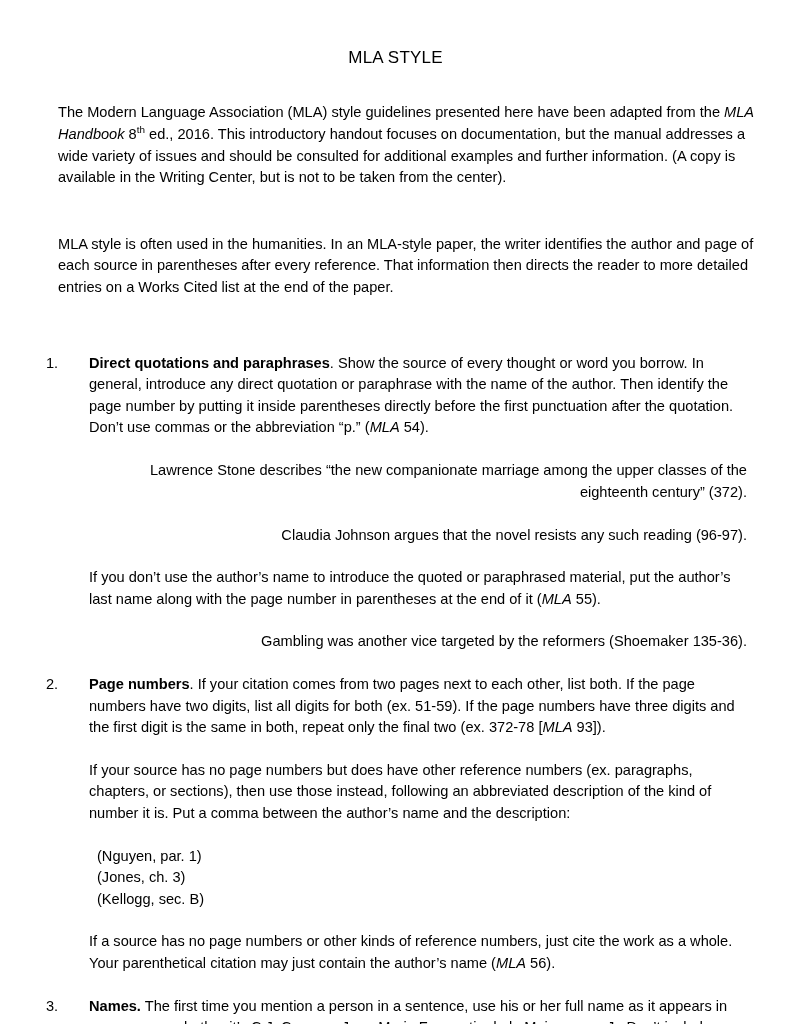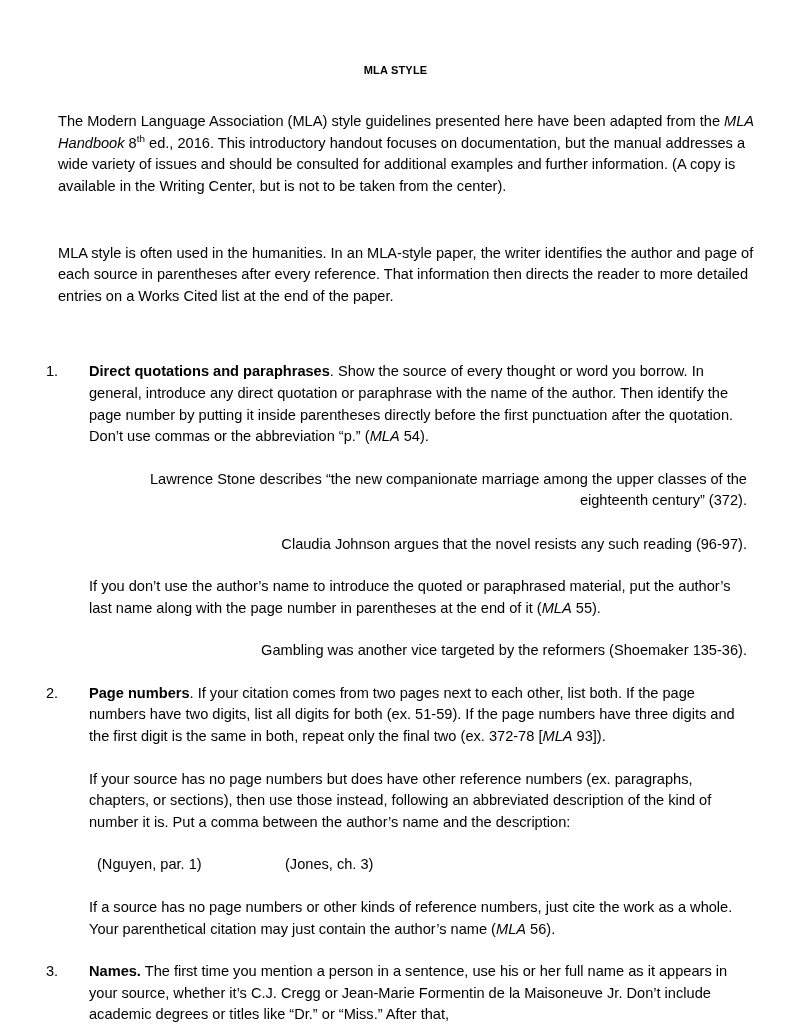--- a/index.html
+++ b/index.html
@@ -19,24 +19,24 @@
     position: relative;
     width: 791px;
     height: 1024px;
     background: #ffffff;
     box-sizing: border-box;
     padding: 40px 46px 0 46px;
   }
 
   .doc-title {
     text-align: center;
-    font-size: 11px;
-    font-weight: bold;
+    font-size: 17px;
+    font-weight: normal;
     letter-spacing: 0.2px;
-    margin: 24px 0 0 0;
+    margin: 8px 0 0 0;
     line-height: 1.2;
   }
 
   .para {
     font-size: 14.6px;
     line-height: 21.6px;
     margin: 12px;
     text-align: left;
     width: 700px;
   }
@@ -88,21 +88,21 @@
   }
   .quote-block + .quote-block { margin-top: 21.6px; }
 
   
   .cite-grid {
     margin-left: 51px;
     font-size: 14.6px;
     line-height: 21.6px;
     width: 620px;
   }
-  .cite-row { display: flex; }
+  .cite-row { display: flex; flex-direction: column; }
   .cite-col { flex: 0 0 auto; }
   .cite-col.c1 { width: 188px; }
   .cite-col.c2 { width: 184px; }
   .cite-col.c3 { width: 200px; }
 </style>
 </head>
 <body>
 
 <div class="page">
 
@@ -156,20 +156,21 @@
     <div class="list-num"></div>
     <div class="list-body">If your source has no page numbers but does have other reference numbers (ex. paragraphs, chapters, or sections), then use those instead, following an abbreviated description of the kind of number it is.  Put a comma between the author’s name and the description:</div>
   </div>
 
   <div class="spacer-md"></div>
 
   <div class="cite-grid">
     <div class="cite-row">
       <div class="cite-col c1">(Nguyen, par. 1)</div>
       <div class="cite-col c2">(Jones, ch. 3)</div>
+      <div class="cite-col c3">(Kellogg, sec. B)</div>
     </div>
   </div>
 
   <div class="spacer-md"></div>
 
   <div class="list-item">
     <div class="list-num"></div>
     <div class="list-body"><span>If a source has no page numbers or other kinds of reference numbers, just cite the work as a whole. Your parenthetical citation may just contain the author’s name (</span><span class="it">MLA</span><span> 56).</span></div>
   </div>
 

